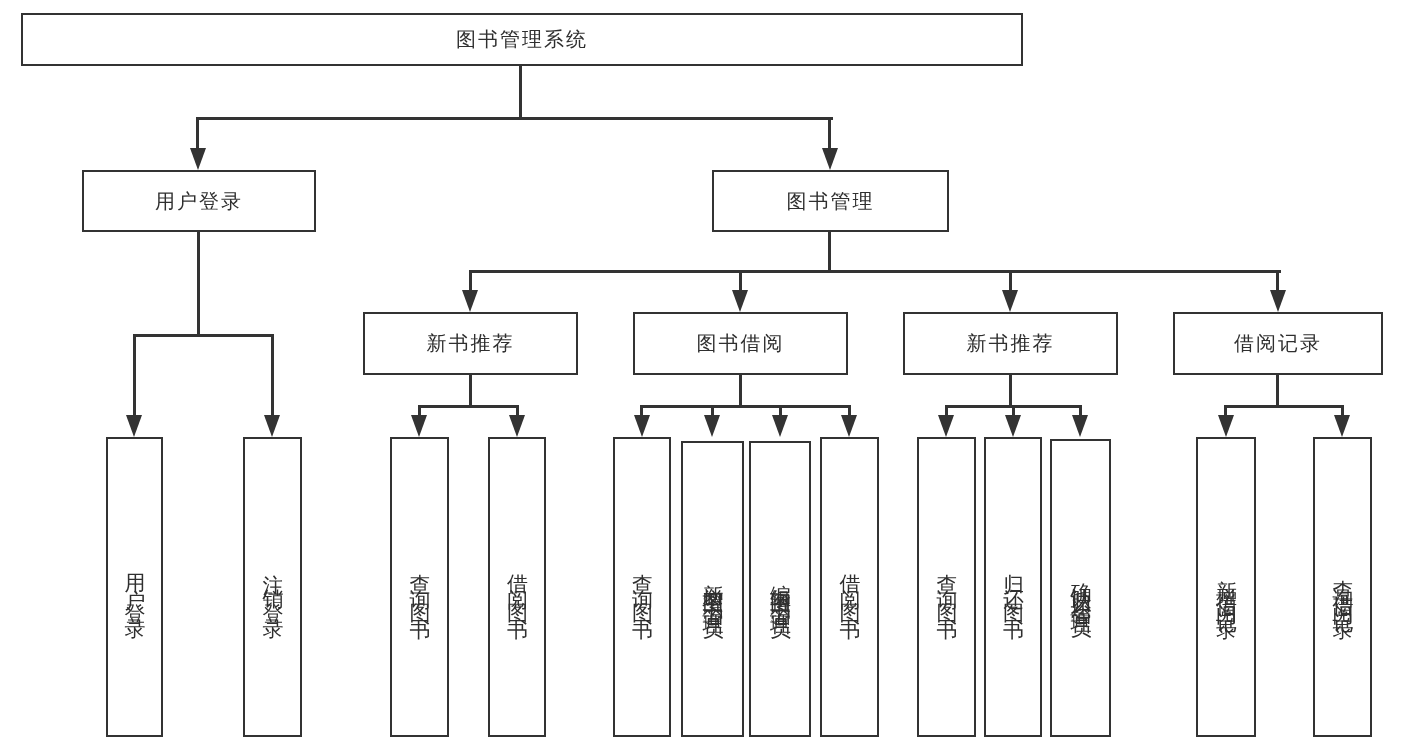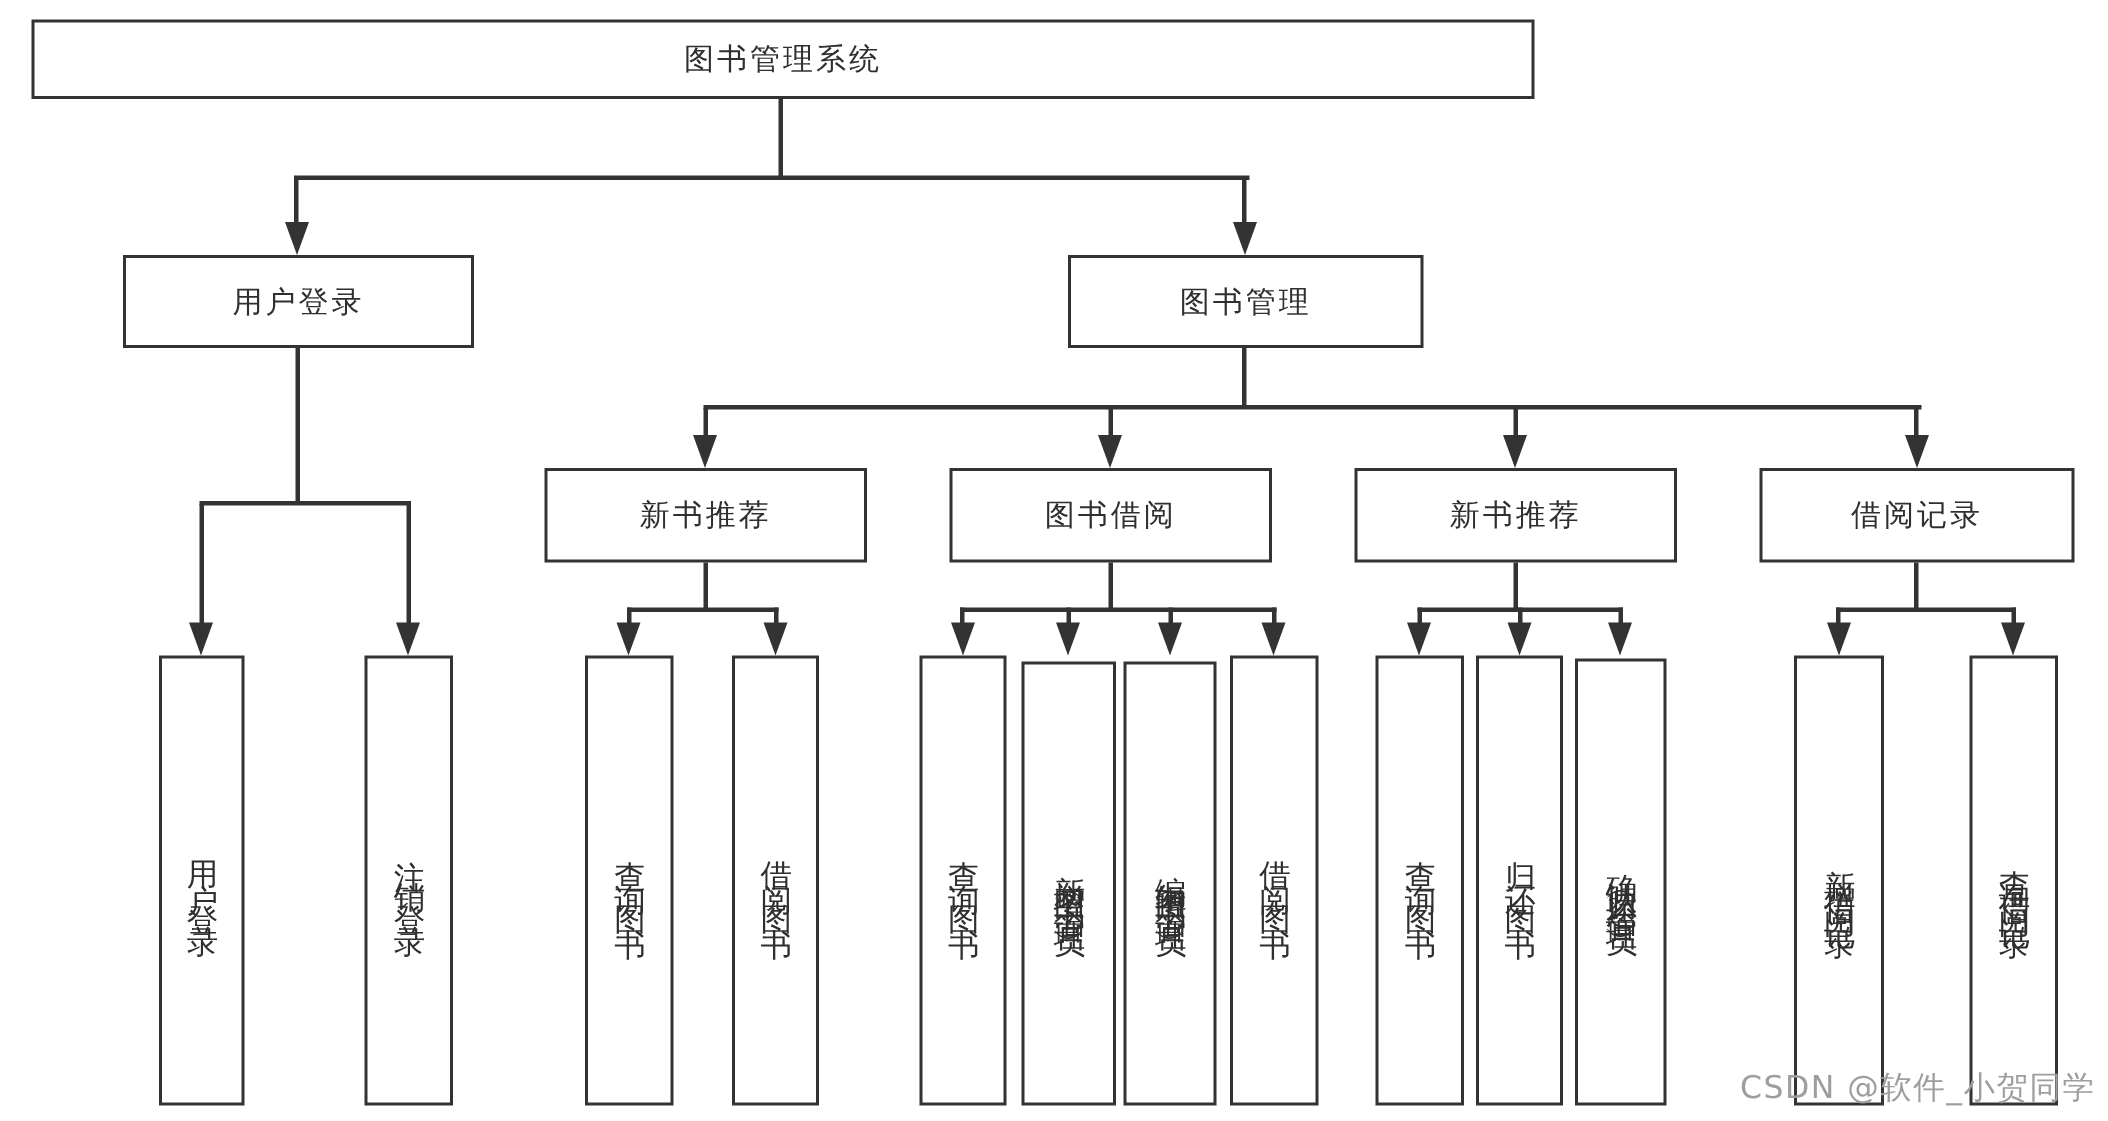--- a/index.html
+++ b/index.html
@@ -161,15 +161,14 @@
   <div class="arrow" style="left:1005px;top:415px;"></div>
   <div class="arrow" style="left:1072px;top:415px;"></div>
 
   <div class="vline" style="left:1276px;top:375px;width:3px;height:32px;"></div>
   <div class="hline" style="left:1224px;top:405px;width:120px;height:3px;"></div>
   <div class="vline" style="left:1224px;top:405px;width:3px;height:12px;"></div>
   <div class="vline" style="left:1341px;top:405px;width:3px;height:12px;"></div>
   <div class="arrow" style="left:1218px;top:415px;"></div>
   <div class="arrow" style="left:1334px;top:415px;"></div>
 
-  <div class="watermark">CSDN @软件_小贺同学</div>
 
 </div>
 
 </body></html>

